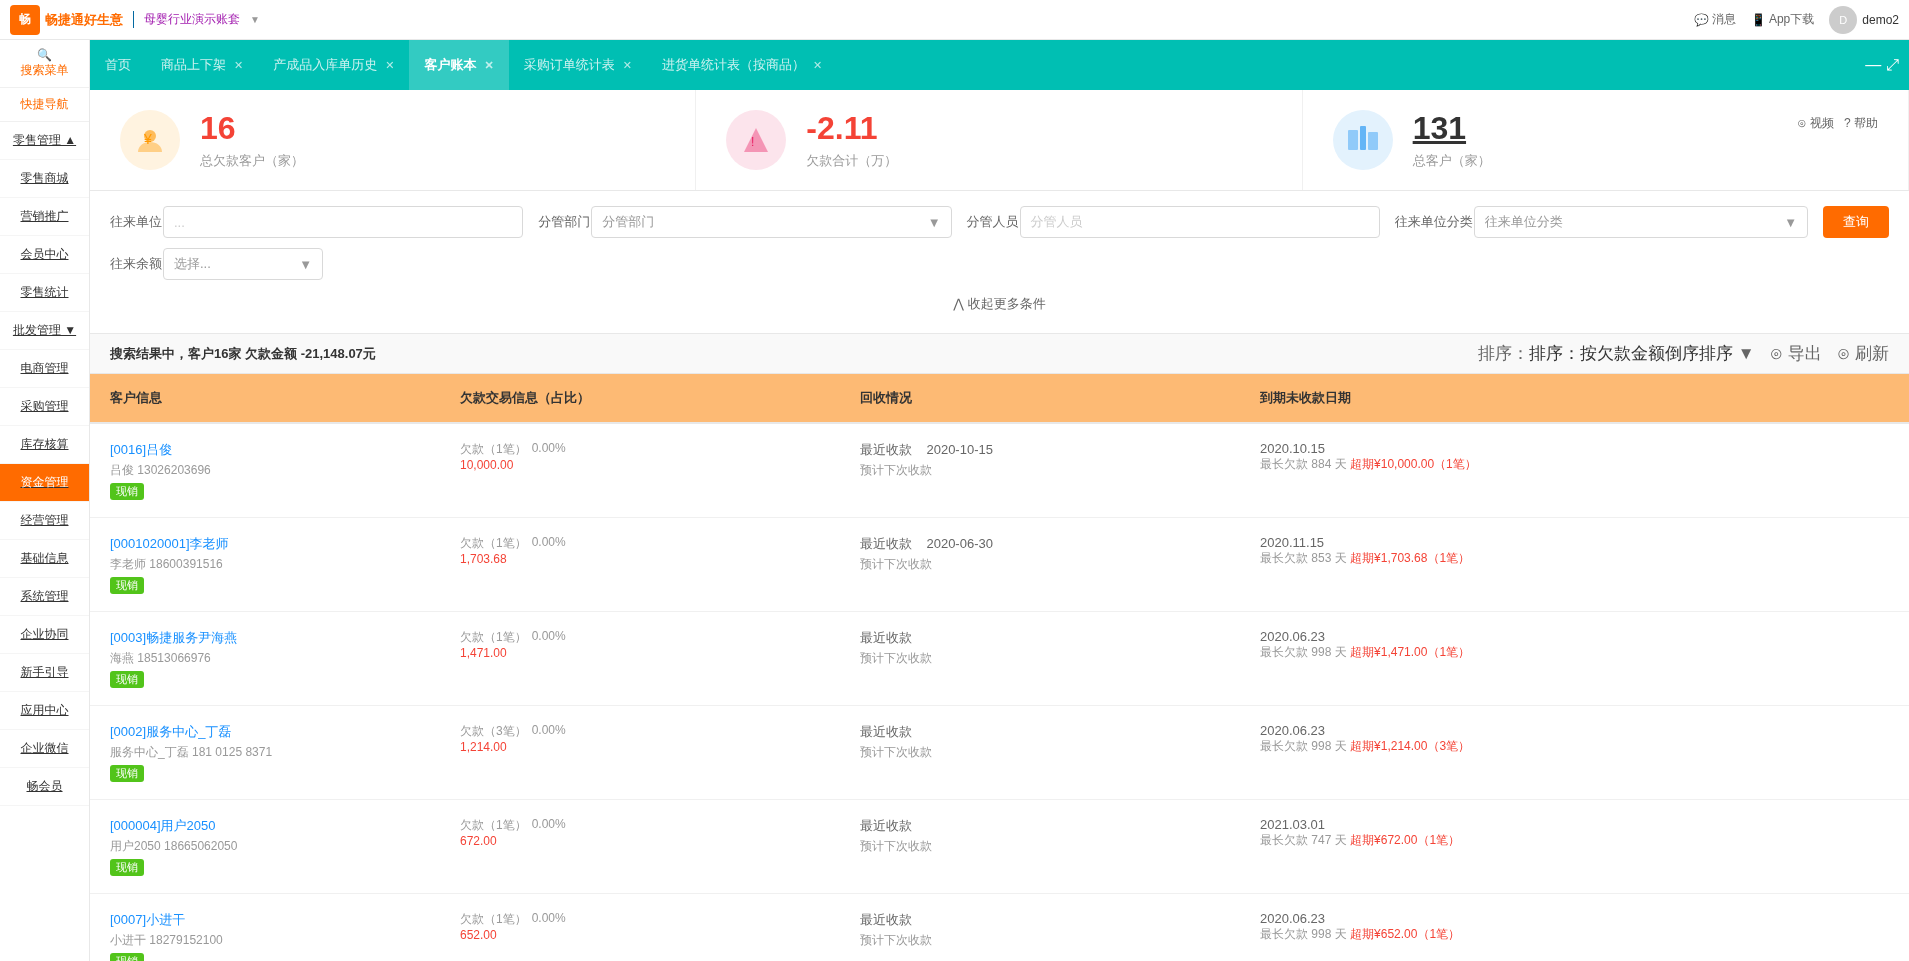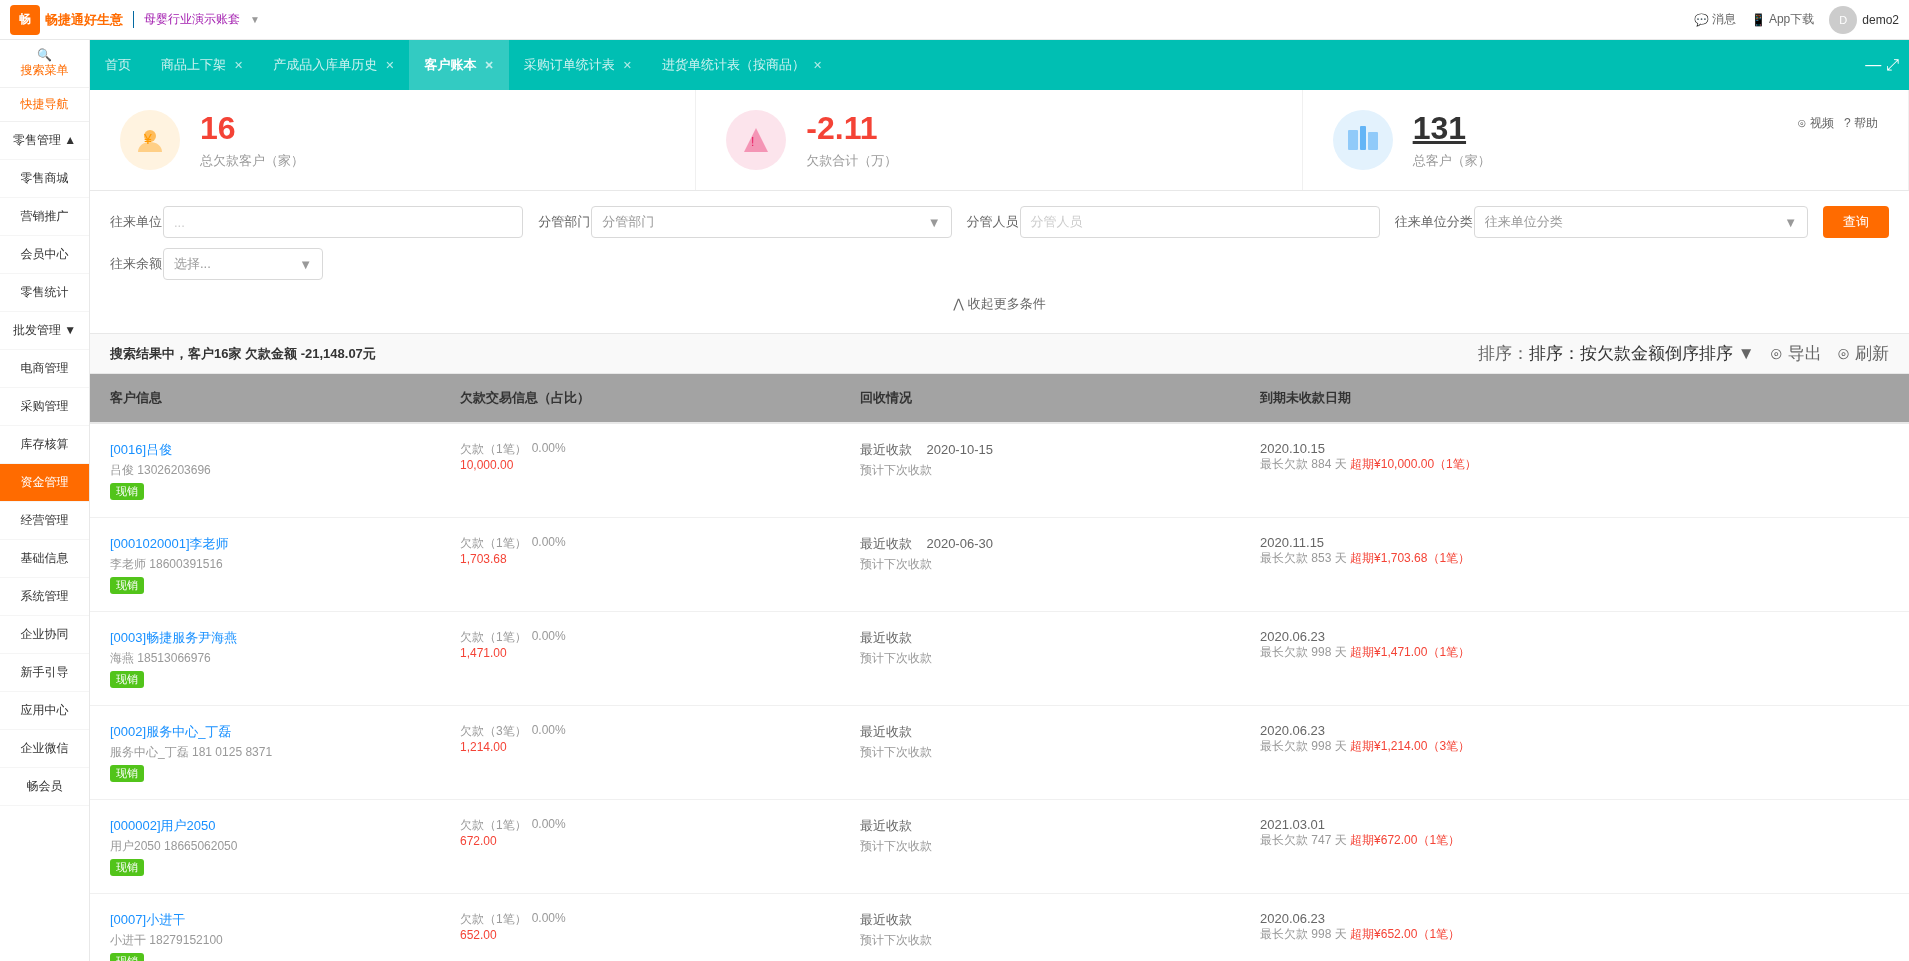--- a/index.html
+++ b/index.html
@@ -13,21 +13,21 @@
     .top-bar-right { display: flex; align-items: center; gap: 15px; color: #666; font-size: 12px; }
     .top-bar-right span { cursor: pointer; display: flex; align-items: center; gap: 3px; }
     .avatar { width: 28px; height: 28px; background: #ccc; border-radius: 50%; display: flex; align-items: center; justify-content: center; font-size: 11px; color: #fff; }
     
     
     .main-layout { display: flex; height: calc(100vh - 40px); }
     
     
     .sidebar { width: 90px; background: #fff; border-right: 1px solid #e8e8e8; display: flex; flex-direction: column; overflow-y: auto; }
     .sidebar-search { padding: 8px 5px; text-align: center; font-size: 12px; color: #ff6b00; cursor: pointer; border-bottom: 1px solid #f0f0f0; }
-    .sidebar-nav { flex: 1; }
+    .sidebar-nav { flex: 1; text-decoration: underline; }
     .sidebar-item { padding: 10px 5px; text-align: center; cursor: pointer; font-size: 12px; color: #333; border-bottom: 1px solid #f5f5f5; }
     .sidebar-item.active { background: #ff6b00; color: #fff; }
     
     
     .tabs-bar { background: #00bfb3; display: flex; align-items: center; height: 50px; overflow: hidden; }
     .tab { padding: 0 15px; height: 100%; display: flex; align-items: center; gap: 5px; color: rgba(255,255,255,0.8); cursor: pointer; font-size: 13px; white-space: nowrap; }
     .tab.active { background: rgba(255,255,255,0.2); color: #fff; font-weight: bold; }
     .tab-close { color: rgba(255,255,255,0.7); font-size: 11px; margin-left: 3px; }
     .tabs-actions { margin-left: auto; display: flex; align-items: center; gap: 5px; padding-right: 10px; }
     .tabs-action-btn { color: #fff; cursor: pointer; font-size: 16px; }
@@ -60,21 +60,21 @@
     .filter-collapse { text-align: center; padding: 5px; color: #666; font-size: 13px; cursor: pointer; }
     
     
     .result-bar { display: flex; align-items: center; justify-content: space-between; padding: 8px 20px; background: #f9f9f9; border-bottom: 1px solid #e8e8e8; font-size: 13px; }
     .result-info { color: #666; }
     .result-info span { color: #333; font-weight: bold; }
     .result-actions { display: flex; align-items: center; gap: 15px; color: #666; font-size: 17px; }
     
     
     .data-table { width: 100%; background: #fff; }
-    .table-header { display: grid; grid-template-columns: 350px 400px 400px 1fr; background: #a3a3a3; border-bottom: 2px solid #e8e8e8; padding: 10px 20px; font-weight: bold; color: #333; font-size: 13px; }
+    .table-header { display: grid; grid-template-columns: 350px 400px 400px 1fr; background: #fdba74; border-bottom: 2px solid #e8e8e8; padding: 10px 20px; font-weight: bold; color: #333; font-size: 13px; }
     .table-row { display: grid; grid-template-columns: 350px 400px 400px 1fr; border-bottom: 1px solid #f0f0f0; padding: 12px 20px; background: #fff; }
     .col { padding: 5px 0; }
     
     .customer-name { color: #1890ff; cursor: pointer; font-size: 13px; }
     .customer-phone { color: #999; font-size: 12px; margin-top: 3px; }
     .badge { display: inline-block; padding: 1px 6px; border-radius: 3px; font-size: 11px; margin-top: 4px; }
     .badge-green { background: #52c41a; color: #fff; }
     
     .debt-amount { color: #f44336; font-size: 12px; font-weight: normal; }
     .debt-note { color: #999; font-size: 12px; }
@@ -431,21 +431,21 @@
             <div class="recover-next">预计下次收款</div>
           </div>
           <div class="col">
             <div class="overdue-date">2020.06.23</div>
             <div class="overdue-days">最长欠款 998 天 <span class="overdue-amount">超期¥1,214.00（3笔）</span></div>
           </div>
         </div>
 
         <div class="table-row">
           <div class="col">
-            <div class="customer-name">[000002]用户2050</div>
+            <div class="customer-name">[000004]用户2050</div>
             <div class="customer-phone">用户2050  18665062050</div>
             <span class="badge badge-green">现销</span>
           </div>
           <div class="col debt-col">
             <div>
               <div class="debt-note">欠款（1笔）</div>
               <div class="debt-amount">672.00</div>
             </div>
             <div class="debt-ratio">0.00%</div>
           </div>

